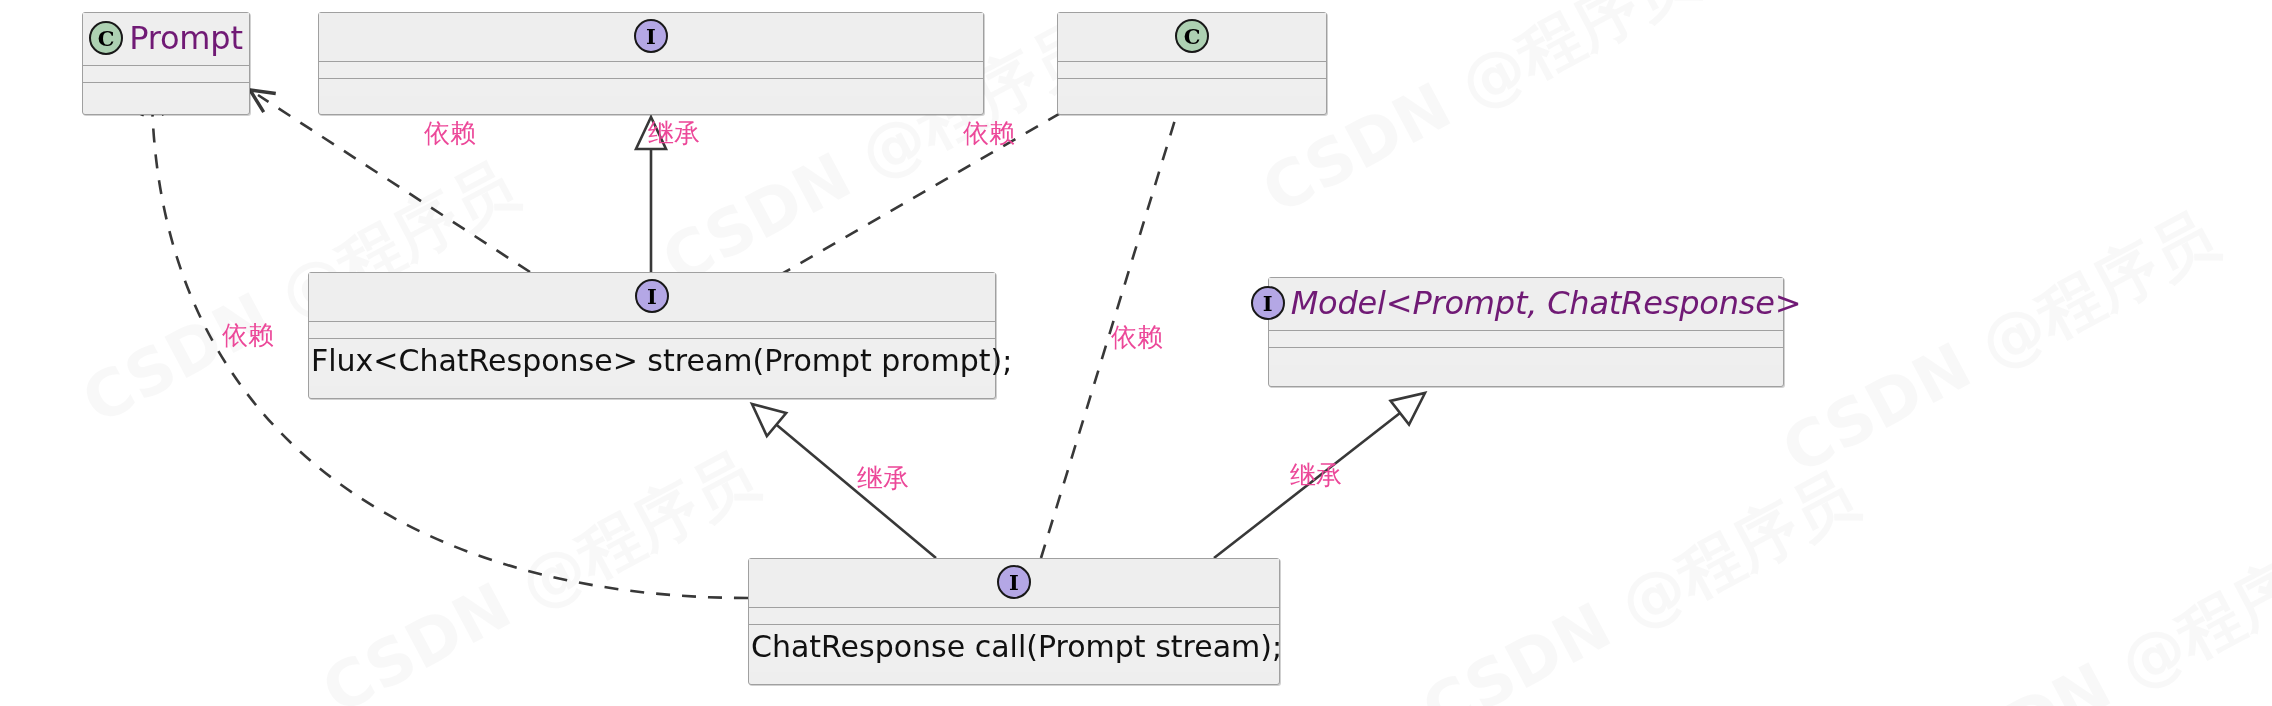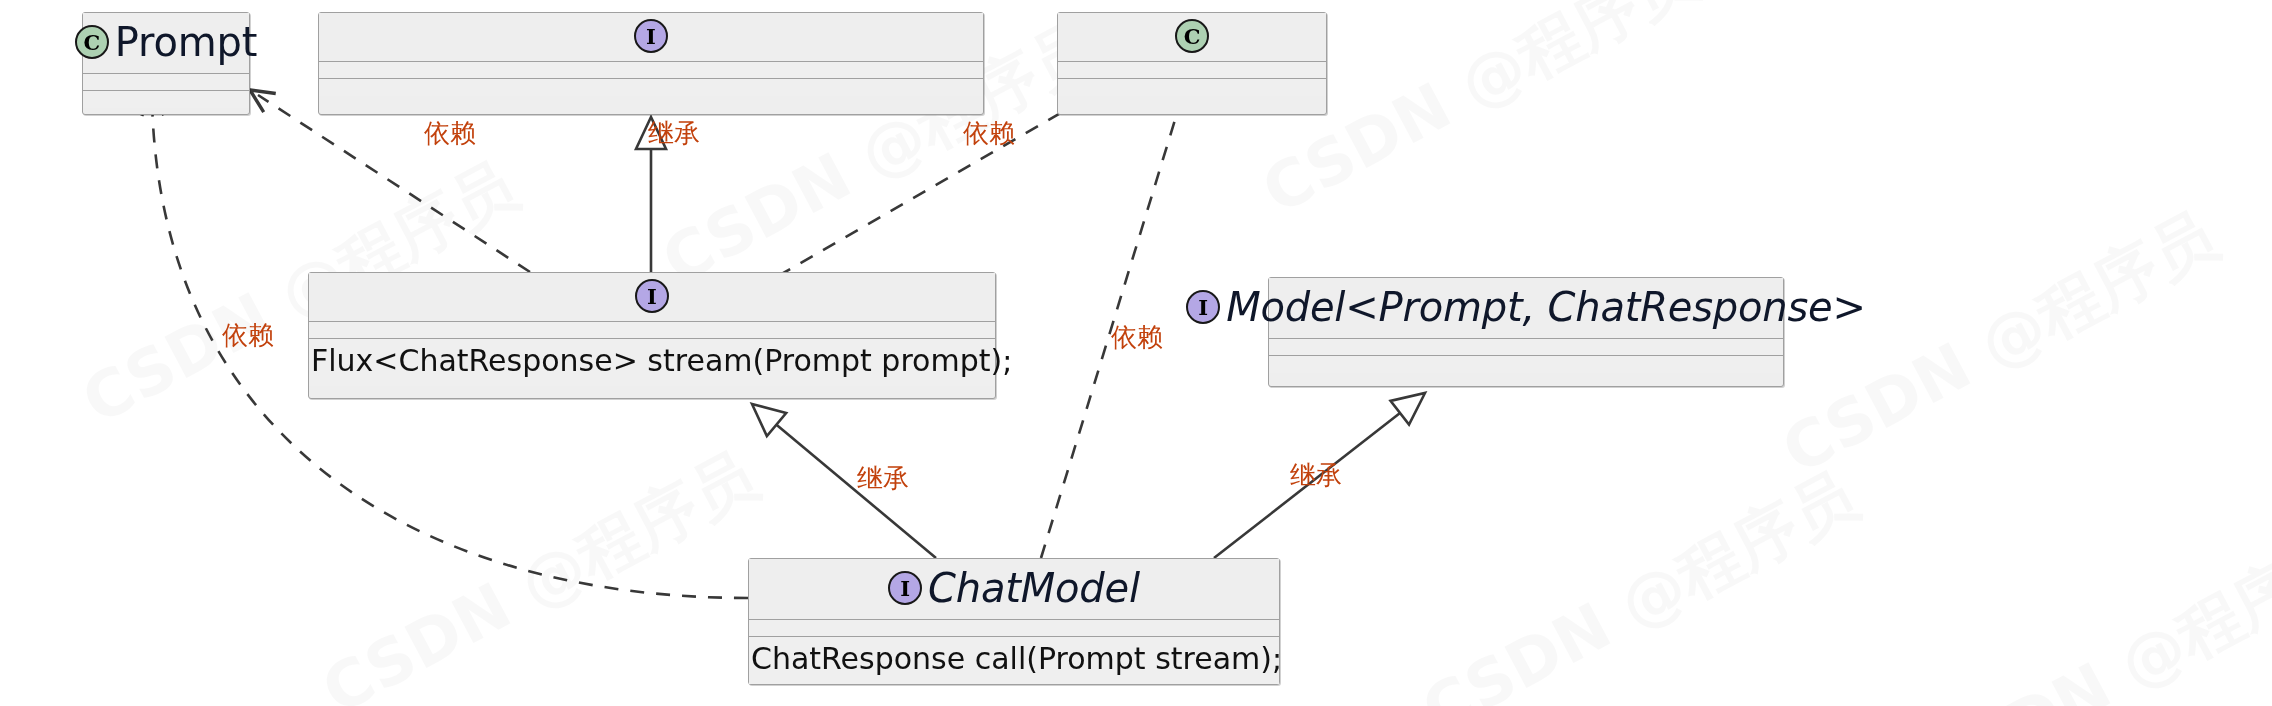--- a/index.html
+++ b/index.html
@@ -58,22 +58,22 @@
     background: #EFEFEF;
     white-space: nowrap;
   }
   .member-line {
     font-size: 30px;
     color: #111111;
     line-height: 1.12;
     font-family: "DejaVu Sans", "Liberation Sans", sans-serif;
   }
   .uml-title {
-    font-size: 40px;
-    color: #0f172a;
+    font-size: 32px;
+    color: #701a75;
     letter-spacing: -0.2px;
   }
   .uml-title.iface {
     font-style: italic;
   }
   .stereo-icon {
     display: inline-flex;
     align-items: center;
     justify-content: center;
     width: 30px;
@@ -90,21 +90,21 @@
   }
   .stereo-icon.cls {
     background: #ADD1B2;
   }
   .stereo-icon.iface {
     background: #B4A7E5;
   }
   .edge-label {
     position: absolute;
     font-size: 26px;
-    color: #c2410c;
+    color: #ec4899;
     white-space: nowrap;
     font-family: "DejaVu Sans", "Liberation Sans", sans-serif;
     background: transparent;
   }
   .watermark {
     position: absolute;
     color: rgba(120,120,120,0.055);
     font-size: 64px;
     font-weight: bold;
     white-space: nowrap;
@@ -195,21 +195,20 @@
         <div class="uml-header">
           <span class="stereo-icon iface">I</span>
           <span class="uml-title iface">Model&lt;Prompt, ChatResponse&gt;</span>
         </div>
         <div class="uml-compartment"></div>
         <div class="uml-compartment last"></div>
       </div>
       <div class="uml-node" style="left: 748px; top: 558px; width: 532px; min-height: 127px;">
         <div class="uml-header">
           <span class="stereo-icon iface">I</span>
-          <span class="uml-title iface">ChatModel</span>
         </div>
         <div class="uml-compartment"></div>
         <div class="uml-members">
           <div class="member-line">ChatResponse call(Prompt stream);</div>
         </div>
       </div>
     </div>
 
   <div id="label-layer">
       <div class="edge-label" style="left: 424px; top: 116px;">依赖</div>

